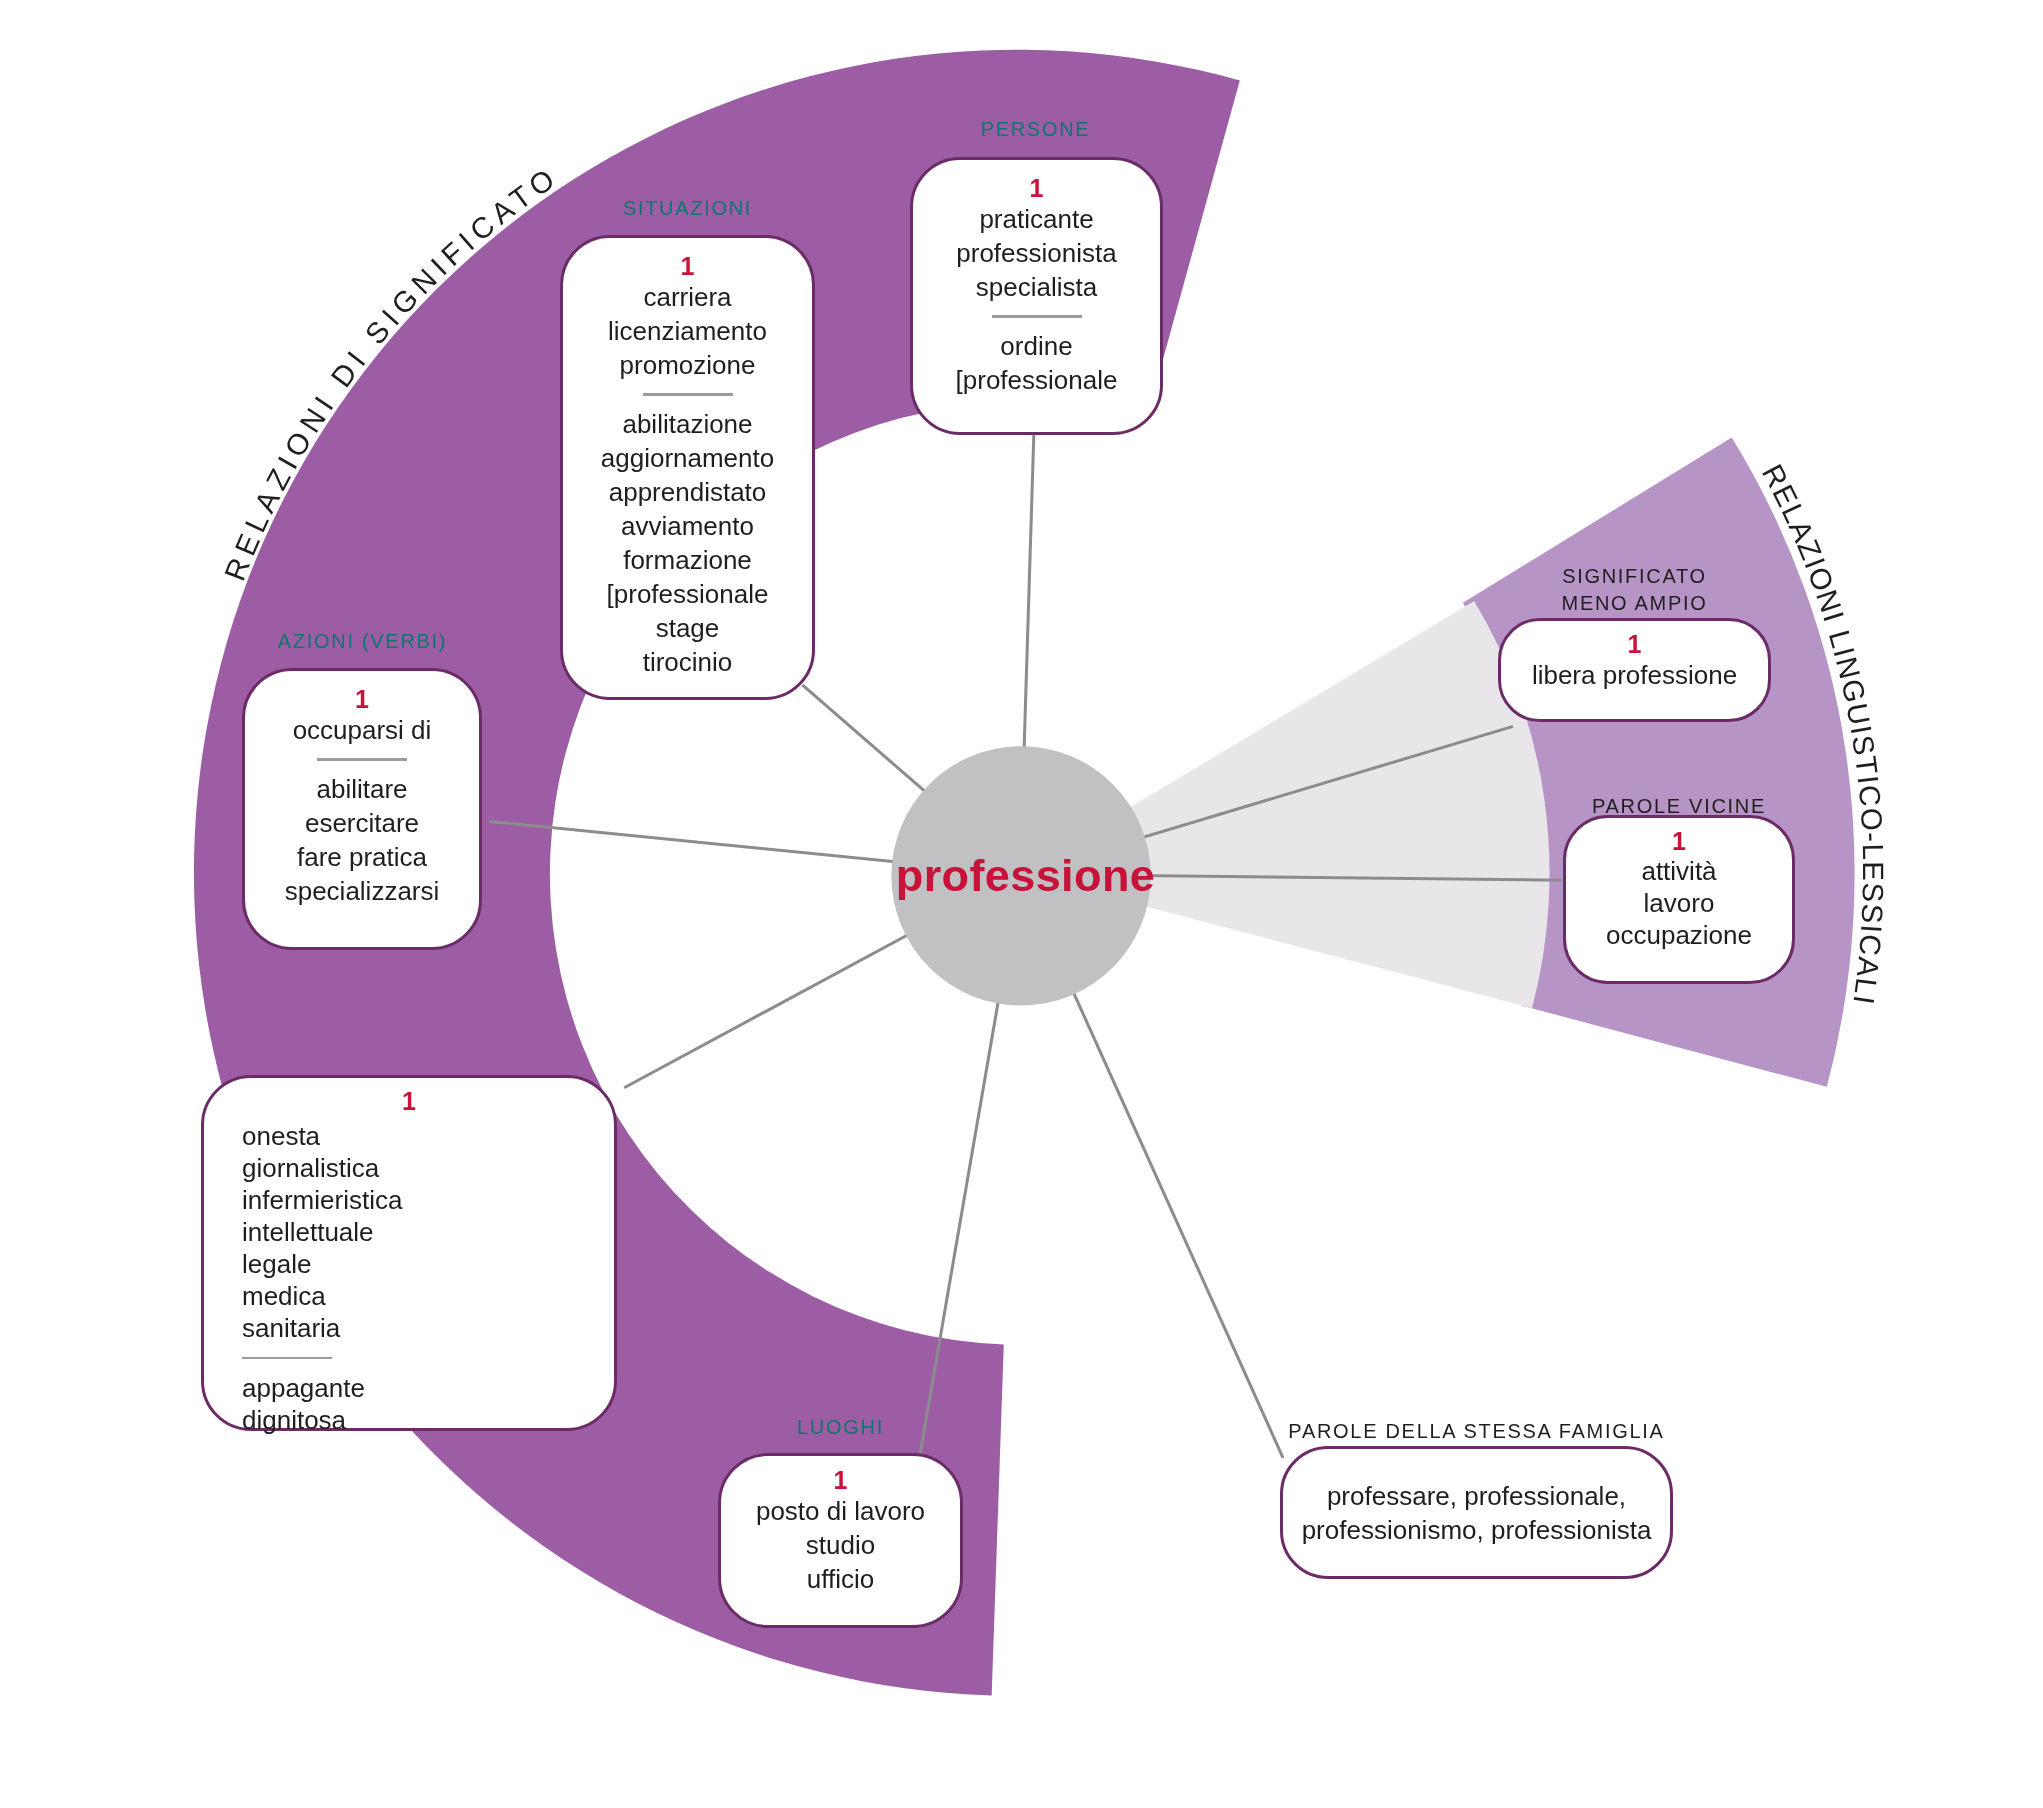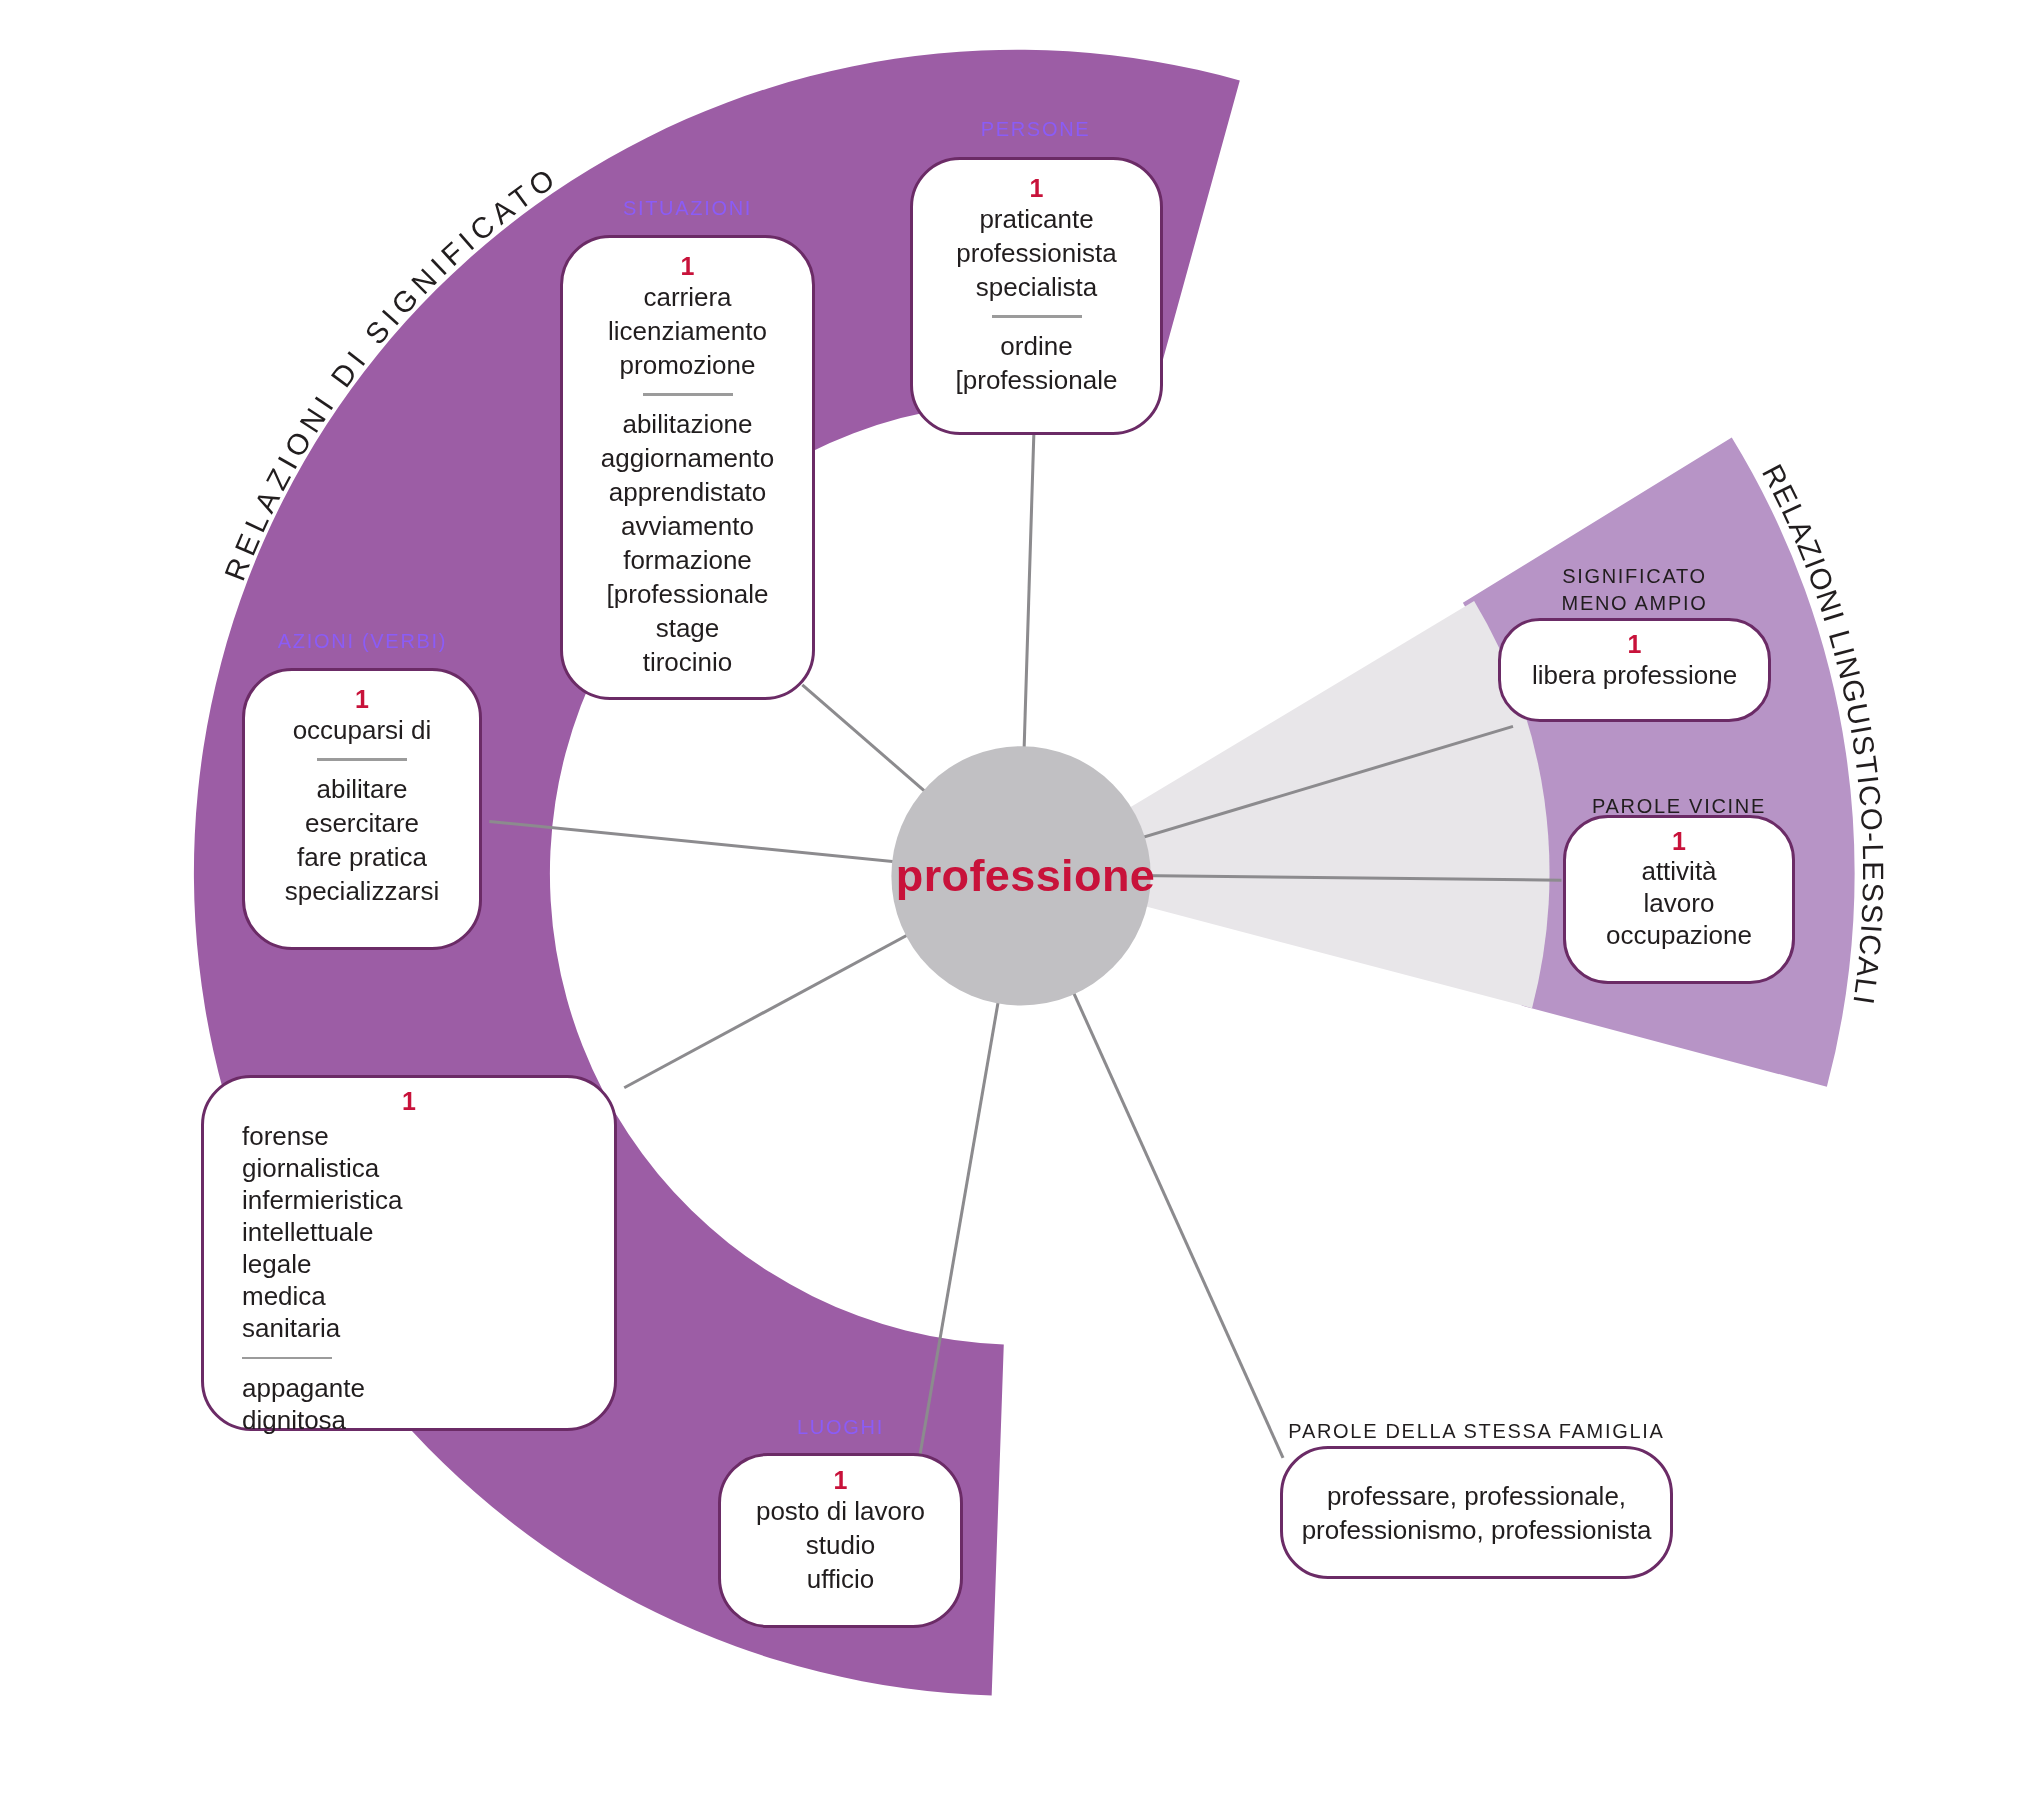--- a/index.html
+++ b/index.html
@@ -34,21 +34,21 @@
     width:90px;height:2.6px;
     background:var(--divider-gray);
     margin:11.2px auto;
   }
   .plabel{
     position:absolute;
     font-size:20px;
     letter-spacing:1.7px;
     text-align:center;
     line-height:27px;
-    color:#8b5cf6;
+    color:#0f766e;
     white-space:nowrap;
   }
   .plabel.dark{color:var(--text-dark);margin-top:12px;}
   .cols{
     display:flex;
     text-align:left;
     padding:5.2px 0 0 38px;
   }
   .cols .col{line-height:32px;}
   .cols .col.c1{width:204px;}
@@ -144,21 +144,21 @@
     <div class="line">abilitare</div>
     <div class="line">esercitare</div>
     <div class="line">fare pratica</div>
     <div class="line">specializzarsi</div>
   </div>
 
   <div class="box" style="left:201px;top:1075px;width:416px;height:356px">
     <div class="num" style="padding-top:8.6px">1</div>
     <div class="cols">
       <div class="col c1">
-        <div>forense</div>
+        <div>onesta</div>
         <div>giornalistica</div>
         <div>infermieristica</div>
         <div>intellettuale</div>
         <div>legale</div>
         <div>medica</div>
         <div>sanitaria</div>
         <div class="divider"></div>
         <div>appagante</div>
         <div>dignitosa</div>
       </div>

